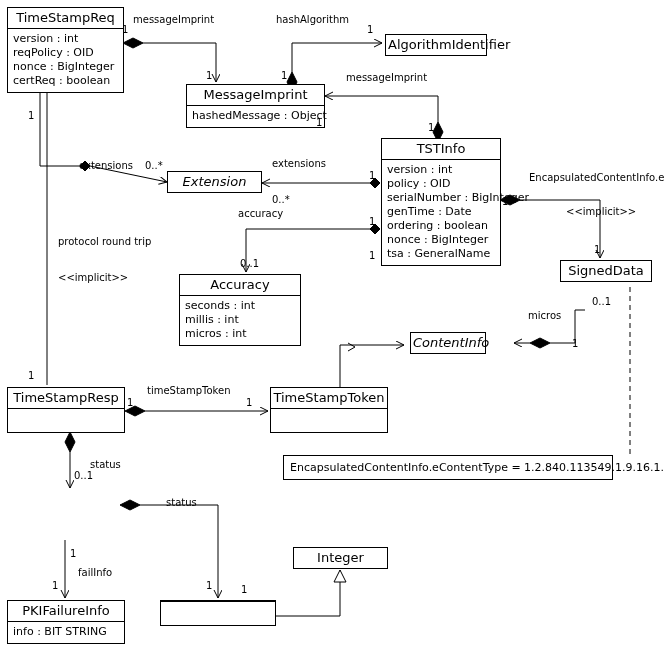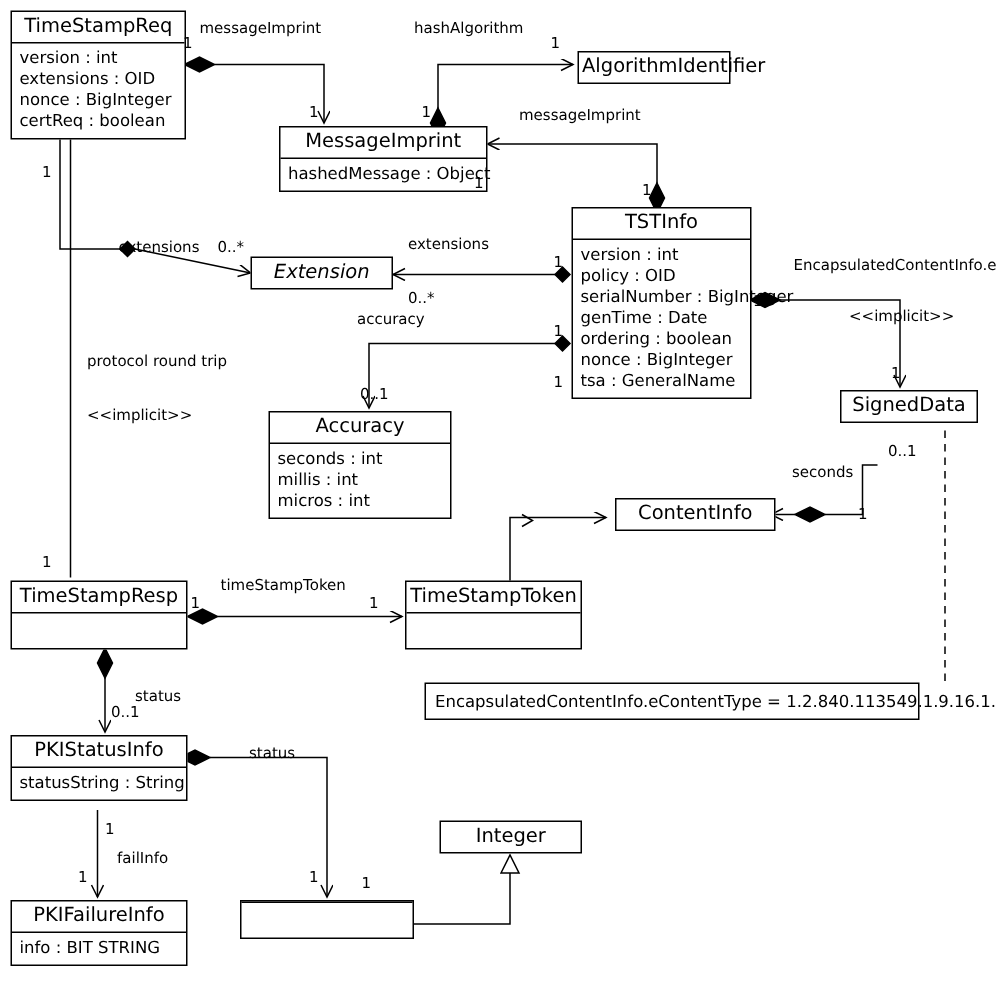--- a/index.html
+++ b/index.html
@@ -145,21 +145,21 @@
 
     <path d="M630,287 L630,455" fill="none" stroke="#000" stroke-width="1" stroke-dasharray="5,4"></path>
     <path d="M283,463 L170,463 L170,435" fill="none" stroke="#000" stroke-width="1" stroke-dasharray="5,4" opacity="0"></path>
   </svg>
 
   <div class="umlclass" style="left:7px; top:7px; width:117px;">
     <div class="cname">TimeStampReq</div>
     <div class="divider"></div>
     <div class="attrs">
       <div class="attr">version : int</div>
-      <div class="attr">extensions : OID</div>
+      <div class="attr">reqPolicy : OID</div>
       <div class="attr">nonce : BigInteger</div>
       <div class="attr">certReq : boolean</div>
     </div>
   </div>
 
   <div class="umlclass" style="left:385px; top:34px; width:102px;">
     <div class="cname">AlgorithmIdentifier</div>
   </div>
 
   <div class="umlclass" style="left:186px; top:84px; width:139px;">
@@ -195,43 +195,36 @@
   <div class="umlclass" style="left:179px; top:274px; width:122px;">
     <div class="cname">Accuracy</div>
     <div class="divider"></div>
     <div class="attrs">
       <div class="attr">seconds : int</div>
       <div class="attr">millis : int</div>
       <div class="attr">micros : int</div>
     </div>
   </div>
 
-  <div class="umlclass" style="left:410px; top:332px; width:107px;">
+  <div class="umlclass" style="left:410px; top:332px; width:76px;font-style:italic;">
     <div class="cname">ContentInfo</div>
   </div>
 
   <div class="umlclass" style="left:7px; top:387px; width:118px;">
     <div class="cname">TimeStampResp</div>
     <div class="divider"></div>
     <div class="attrs empty"></div>
   </div>
 
   <div class="umlclass" style="left:270px; top:387px; width:118px;">
     <div class="cname">TimeStampToken</div>
     <div class="divider"></div>
     <div class="attrs empty"></div>
   </div>
 
-  <div class="umlclass" style="left:7px; top:490px; width:118px;">
-    <div class="cname">PKIStatusInfo</div>
-    <div class="divider"></div>
-    <div class="attrs">
-      <div class="attr">statusString : String</div>
-    </div>
-  </div>
 
   <div class="umlclass" style="left:293px; top:547px; width:95px;">
     <div class="cname">Integer</div>
   </div>
 
   <div class="umlclass" style="left:7px; top:600px; width:118px;">
     <div class="cname">PKIFailureInfo</div>
     <div class="divider"></div>
     <div class="attrs">
       <div class="attr">info : BIT STRING</div>
@@ -248,21 +241,21 @@
   <div class="label" style="left:133px; top:14px;">messageImprint</div>
   <div class="label" style="left:276px; top:14px;">hashAlgorithm</div>
   <div class="label" style="left:346px; top:72px;">messageImprint</div>
   <div class="label" style="left:79px; top:160px;">extensions</div>
   <div class="label" style="left:272px; top:158px;">extensions</div>
   <div class="label" style="left:238px; top:208px;">accuracy</div>
   <div class="label" style="left:529px; top:172px;">EncapsulatedContentInfo.e</div>
   <div class="label" style="left:566px; top:206px;">&lt;&lt;implicit&gt;&gt;</div>
   <div class="label" style="left:58px; top:236px;">protocol round trip</div>
   <div class="label" style="left:58px; top:272px;">&lt;&lt;implicit&gt;&gt;</div>
-  <div class="label" style="left:528px; top:310px;">seconds</div>
+  <div class="label" style="left:528px; top:310px;">micros</div>
   <div class="label" style="left:147px; top:385px;">timeStampToken</div>
   <div class="label" style="left:90px; top:459px;">status</div>
   <div class="label" style="left:166px; top:497px;">status</div>
   <div class="label" style="left:78px; top:567px;">failInfo</div>
 
   <div class="label m" style="left:122px; top:24px;">1</div>
   <div class="label m" style="left:206px; top:70px;">1</div>
   <div class="label m" style="left:367px; top:24px;">1</div>
   <div class="label m" style="left:281px; top:70px;">1</div>
   <div class="label m" style="left:316px; top:117px;">1</div>

